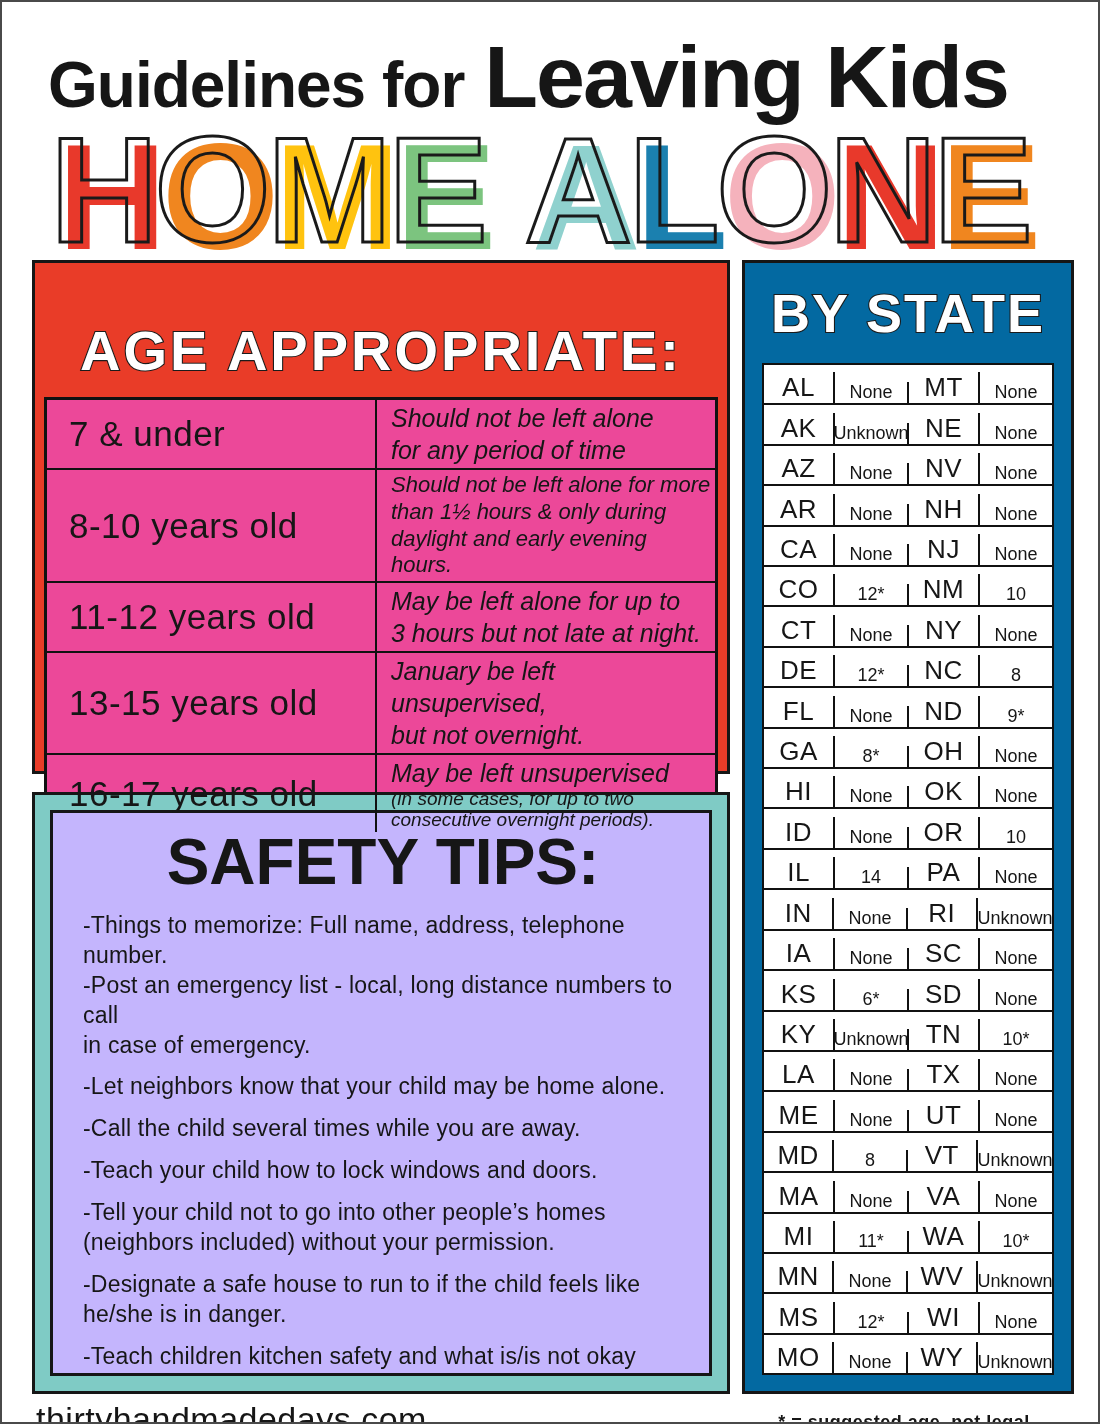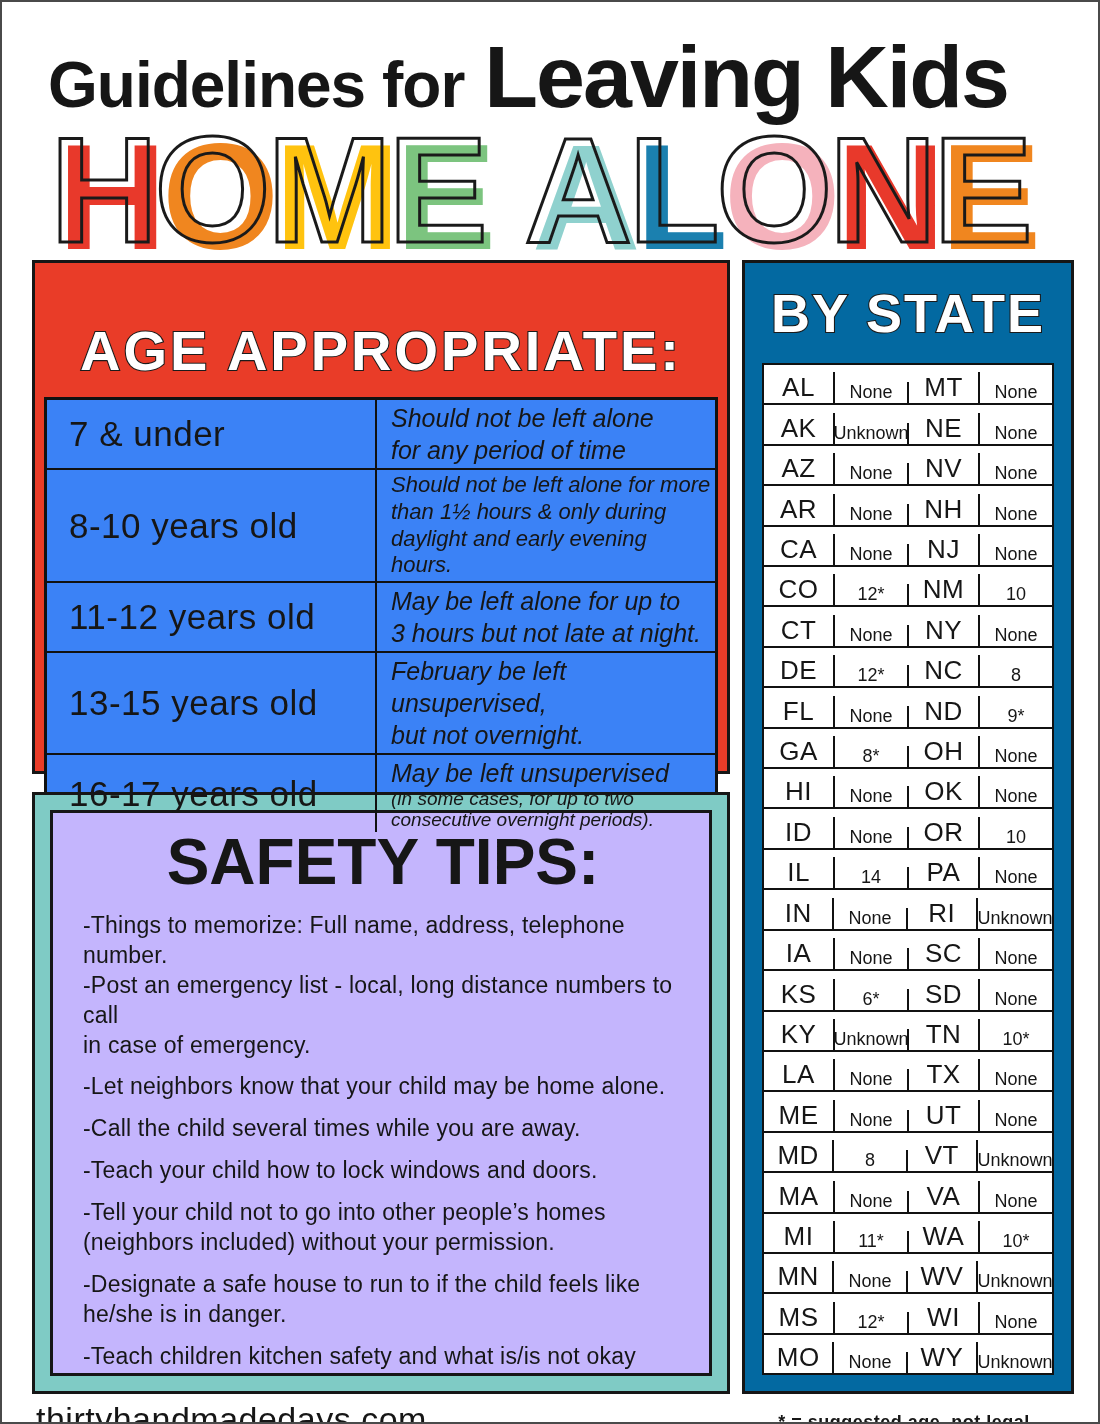--- a/index.html
+++ b/index.html
@@ -26,21 +26,21 @@
   
   .content { display:flex; margin:10px 28px 0 30px; gap:12px; }
   .left-col { width:698px; }
 
   .outlined { color:#fff; -webkit-text-stroke:2.2px #1b1b1b; paint-order:stroke fill; }
 
   
   .red-panel { width:698px; height:514px; border:3px solid #161616; padding:0 9px; }
   .age-header { height:94px; display:flex; align-items:center; justify-content:center;margin-top:40px; }
   .age-header h2 { font-size:56px; font-weight:600; letter-spacing:3px; white-space:nowrap; }
-  .age-table { height:398px; background:#3b82f6; border:3px solid #111; display:flex; flex-direction:column; }
+  .age-table { height:398px; background:#ec4899; border:3px solid #111; display:flex; flex-direction:column; }
   .age-row { flex:1; display:flex; border-bottom:2px solid #111; }
   .age-row:last-of-type { border-bottom:none; }
   .age-cell { width:330px; border-right:2px solid #111; display:flex; align-items:center;
               padding-left:22px; font-size:35px; letter-spacing:0.5px; }
   .g-cell { flex:1; display:flex; flex-direction:column; justify-content:center;
             padding:2px 4px 2px 14px; font-size:25px; line-height:1.28; white-space:pre-line;font-style:italic; }
   .age-row:nth-of-type(2) .g-cell { font-size:22px; line-height:1.22; }
   .g-note { font-size:19px; line-height:1.08; white-space:pre-line; }
   .g-note:empty { display:none; }
 
@@ -128,21 +128,21 @@
               <div class="age-cell">11-12 years old</div>
               <div class="g-cell">
                 <span>May be left alone for up to
 3 hours but not late at night.</span>
                 
               </div>
             </div>
             <div class="age-row">
               <div class="age-cell">13-15 years old</div>
               <div class="g-cell">
-                <span>February be left unsupervised,
+                <span>January be left unsupervised,
 but not overnight.</span>
                 
               </div>
             </div>
             <div class="age-row">
               <div class="age-cell">16-17 years old</div>
               <div class="g-cell">
                 <span>May be left unsupervised</span>
                 <span class="g-note">(in some cases, for up to two
 consecutive overnight periods).</span>

